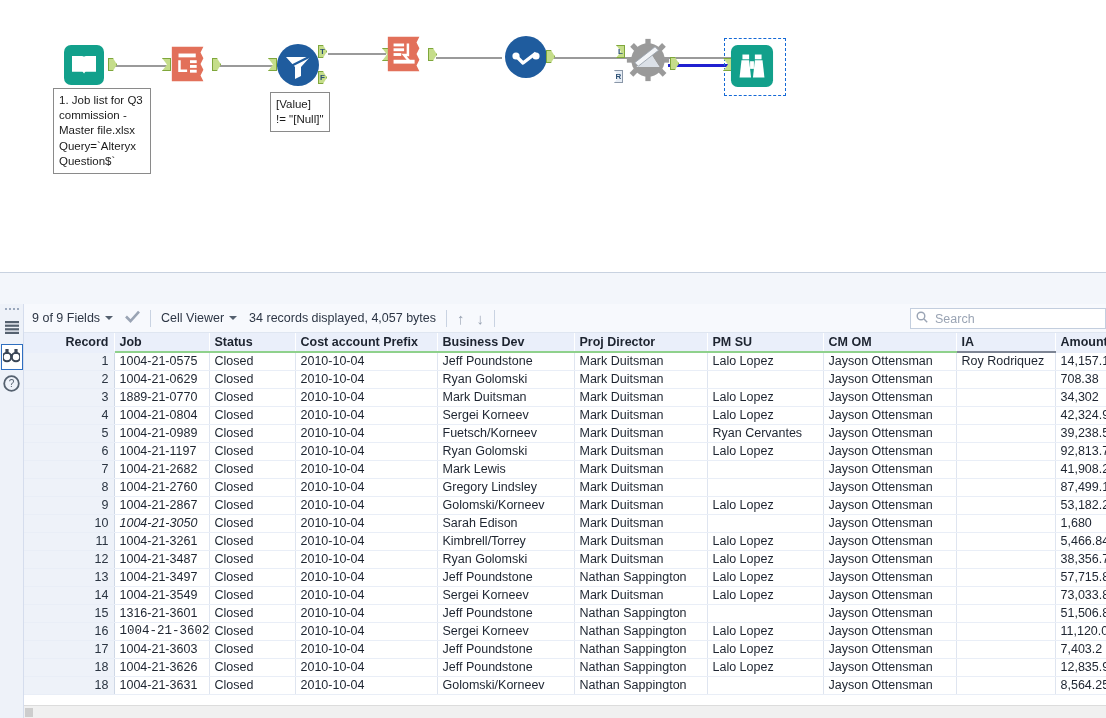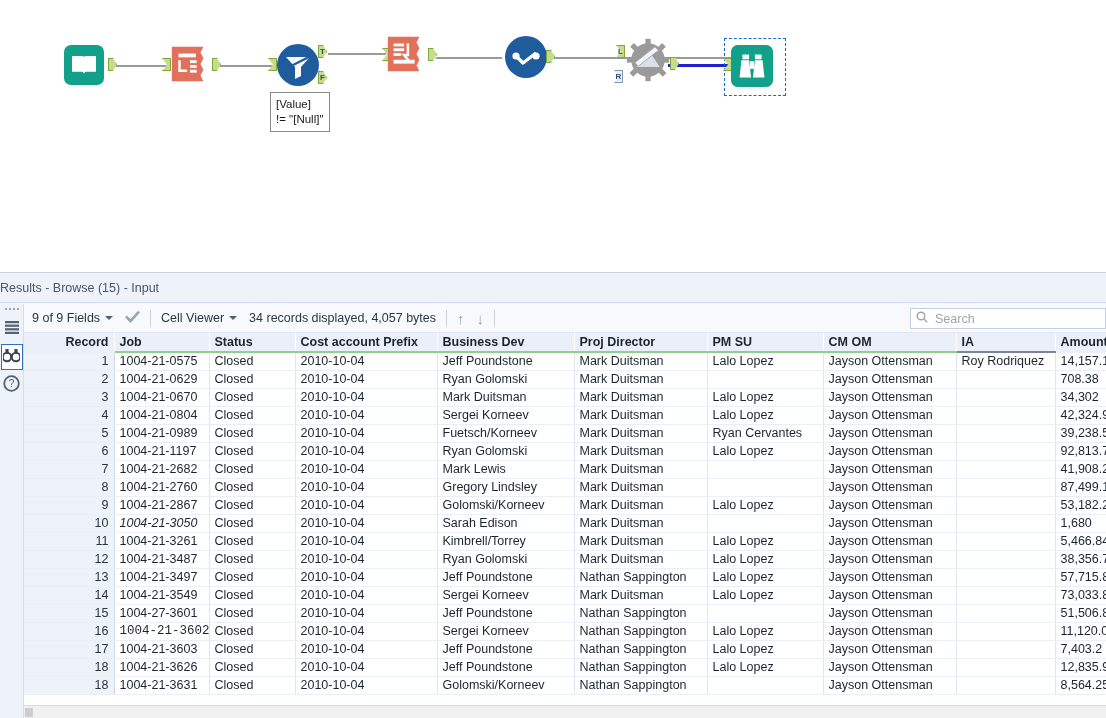--- a/index.html
+++ b/index.html
@@ -327,26 +327,26 @@
         <rect x="1" y="1" width="44" height="44" rx="7" fill="#12a08b"></rect>
         <path d="M13 11h7v5h-7z" fill="#fff"></path>
         <path d="M26 11h7v5h-7z" fill="#fff"></path>
         <path d="M12 17h8l2 18h-12z" fill="#fff"></path>
         <path d="M34 17h-8l-2 18h12z" fill="#fff"></path>
         <rect x="21" y="18" width="4" height="8" fill="#fff"></rect>
       </svg>
     </div>
   </div>
 
+  <div class="anno" style="left:53px; top:88px; width:98px;">1. Job list for Q3 commission - Master file.xlsx Query=`Alteryx Question$`</div>
   <div class="anno" style="left:270px; top:92px; width:60px;">[Value] != "[Null]"</div>
 </div>
 
 <div id="results">
 
-  <div id="results-title">Results - Browse (15) - Input</div>
 
   <div id="results-body">
 
     <div id="rail">
       <div class="rail-grip">
         <i></i>
           <i></i>
           <i></i>
           <i></i>
       </div>
@@ -454,21 +454,21 @@
                 <td style="width: 142px;">2010-10-04</td>
                 <td style="width: 137px;">Ryan Golomski</td>
                 <td style="width: 133px;">Mark Duitsman</td>
                 <td style="width: 116px;"></td>
                 <td style="width: 133px;">Jayson Ottensman</td>
                 <td style="width: 99px;"></td>
                 <td style="width: 75px;">708.38</td>
               </tr>
               <tr>
                 <td class="rec" style="width: 90px;">3</td>
-                <td style="width: 95px;">1004-21-0670</td>
+                <td style="width: 95px;">1889-21-0770</td>
                 <td style="width: 86px;">Closed</td>
                 <td style="width: 142px;">2010-10-04</td>
                 <td style="width: 137px;">Mark Duitsman</td>
                 <td style="width: 133px;">Mark Duitsman</td>
                 <td style="width: 116px;">Lalo Lopez</td>
                 <td style="width: 133px;">Jayson Ottensman</td>
                 <td style="width: 99px;"></td>
                 <td style="width: 75px;">34,302</td>
               </tr>
               <tr>
@@ -598,21 +598,21 @@
                 <td style="width: 142px;">2010-10-04</td>
                 <td style="width: 137px;">Sergei Korneev</td>
                 <td style="width: 133px;">Mark Duitsman</td>
                 <td style="width: 116px;">Lalo Lopez</td>
                 <td style="width: 133px;">Jayson Ottensman</td>
                 <td style="width: 99px;"></td>
                 <td style="width: 75px;">73,033.88</td>
               </tr>
               <tr>
                 <td class="rec" style="width: 90px;">15</td>
-                <td style="width: 95px;">1004-27-3601</td>
+                <td style="width: 95px;">1316-21-3601</td>
                 <td style="width: 86px;">Closed</td>
                 <td style="width: 142px;">2010-10-04</td>
                 <td style="width: 137px;">Jeff Poundstone</td>
                 <td style="width: 133px;">Nathan Sappington</td>
                 <td style="width: 116px;"></td>
                 <td style="width: 133px;">Jayson Ottensman</td>
                 <td style="width: 99px;"></td>
                 <td style="width: 75px;">51,506.89</td>
               </tr>
               <tr>

